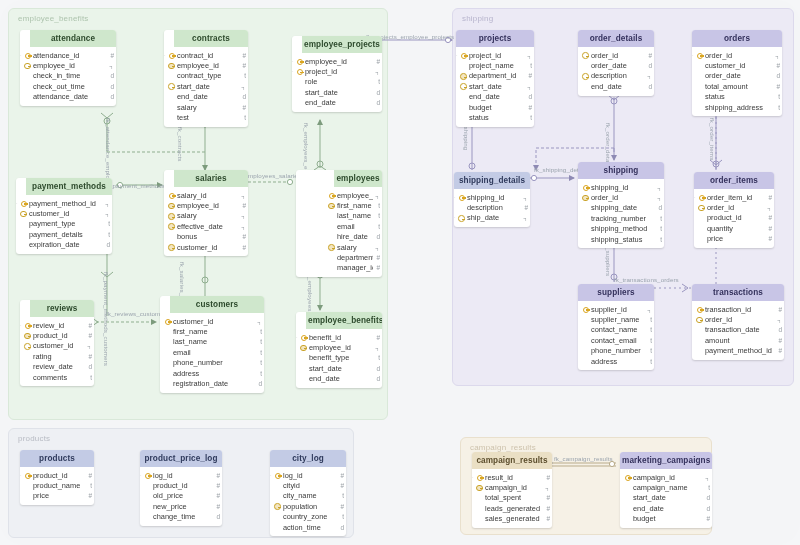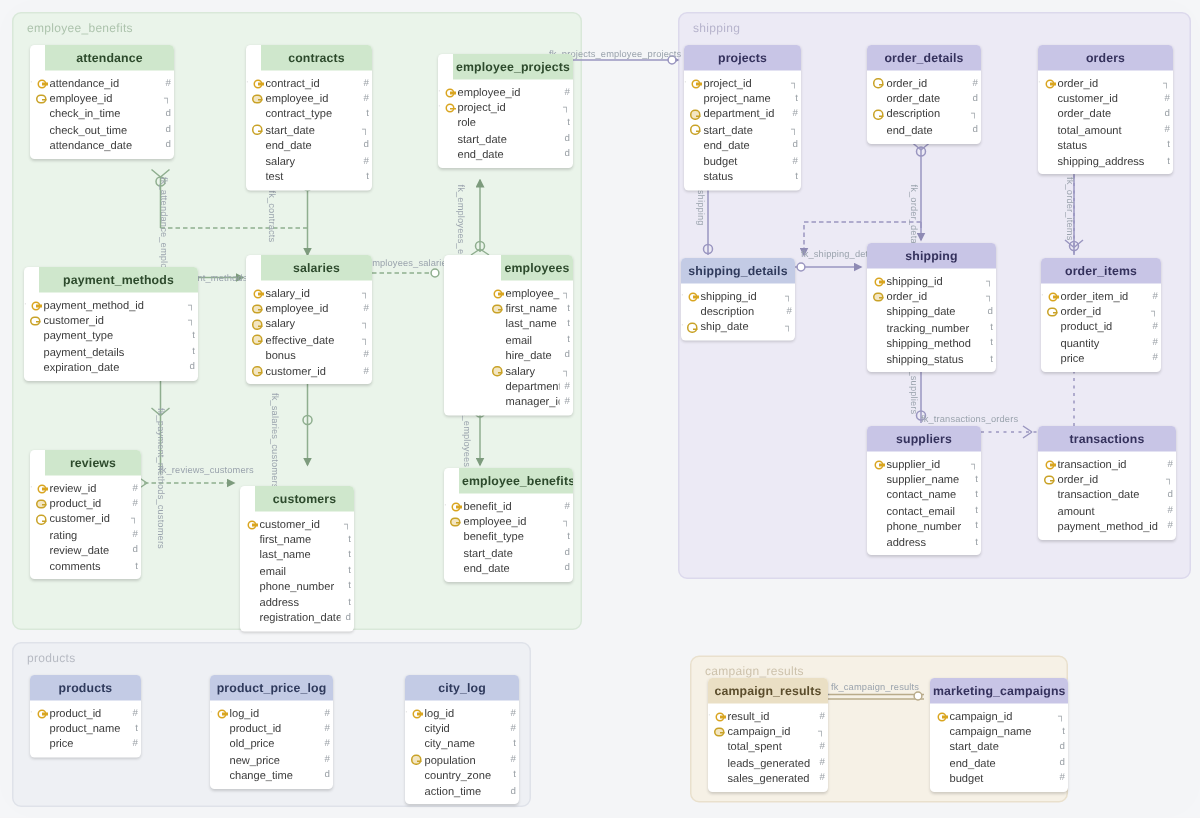--- a/index.html
+++ b/index.html
@@ -375,21 +375,21 @@
             <span class="col-name">start_date</span>
             <span class="col-type">d</span>
           </div>
           <div class="col">
             <span class="ci none"></span>
             <span class="col-name">end_date</span>
             <span class="col-type">d</span>
           </div>
         </div>
       </div>
-      <div class="table" style="left: 16px; top: 178px; width: 116px;">
+      <div class="table" style="left: 16px; top: 178px; width: 96px;">
         <div class="table-head th-green">payment_methods</div>
         <div class="cols">
           <div class="col">
             <span class="nn">·</span>
             <span class="ci pk"></span>
             <span class="col-name">payment_method_id</span>
             <span class="col-type">┐</span>
           </div>
           <div class="col">
             <span class="ci fk"></span>
@@ -522,21 +522,21 @@
             <span class="col-name">review_date</span>
             <span class="col-type">d</span>
           </div>
           <div class="col">
             <span class="ci none"></span>
             <span class="col-name">comments</span>
             <span class="col-type">t</span>
           </div>
         </div>
       </div>
-      <div class="table" style="left: 160px; top: 324px; width: 76px;">
+      <div class="table" style="left: 160px; top: 296px; width: 104px;">
         <div class="table-head th-green">customers</div>
         <div class="cols">
           <div class="col">
             <span class="ci pk"></span>
             <span class="col-name">customer_id</span>
             <span class="col-type">┐</span>
           </div>
           <div class="col">
             <span class="ci none"></span>
             <span class="col-name">first_name</span>

